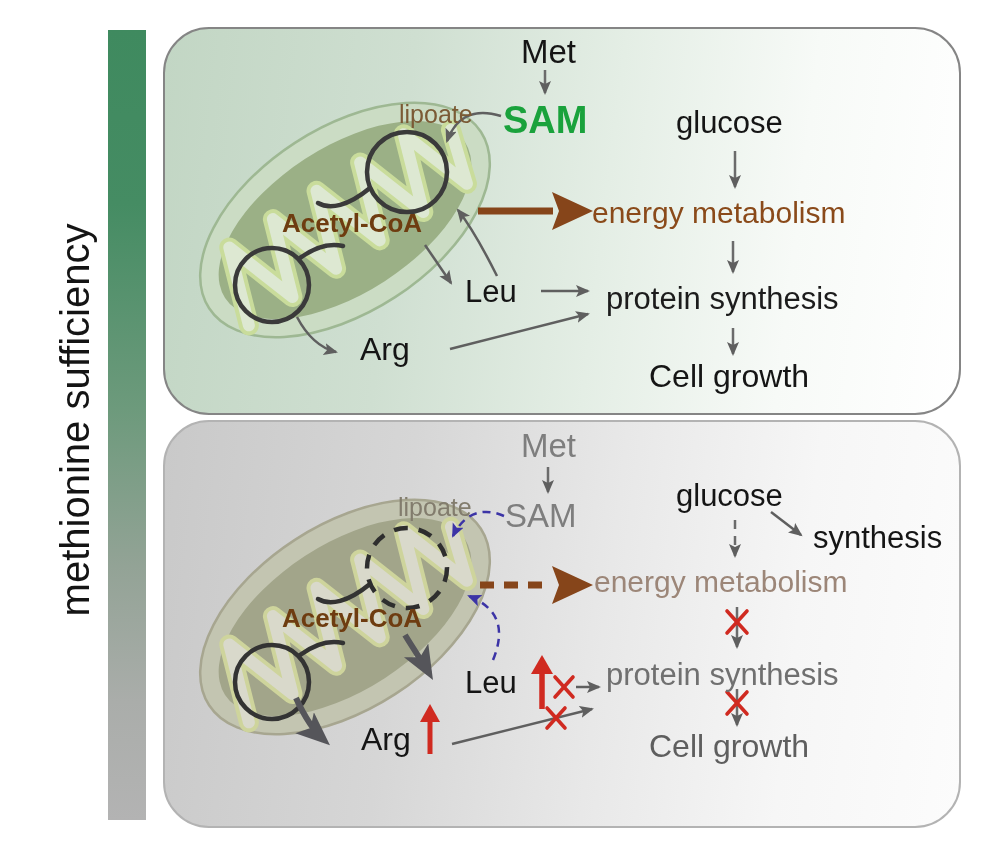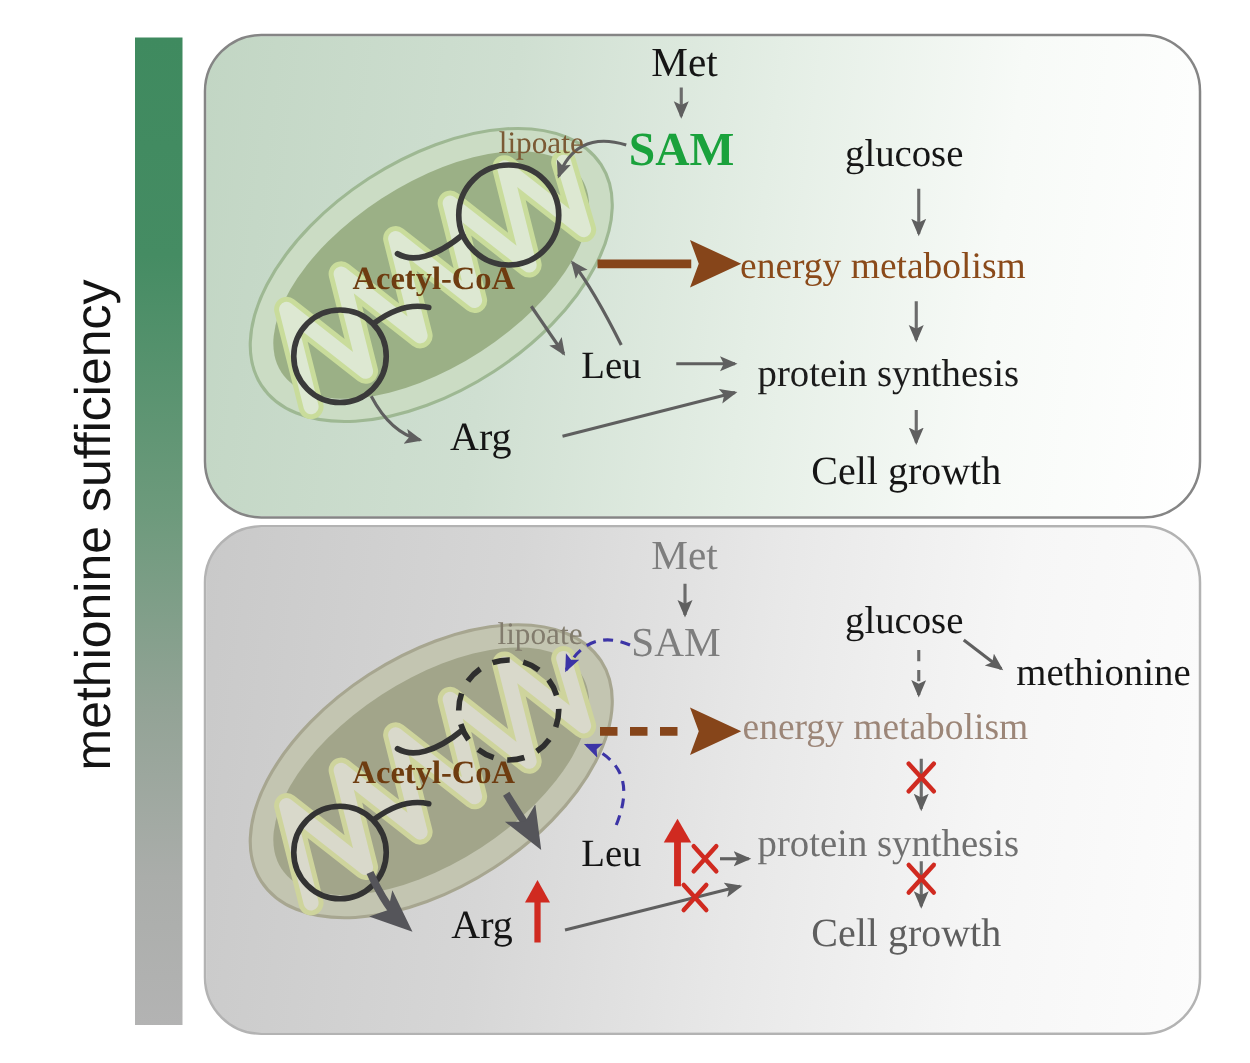--- a/index.html
+++ b/index.html
@@ -22,21 +22,21 @@
     left:163px;top:27px;width:798px;height:388px;border-radius:46px;
     border:2px solid #858585;box-sizing:border-box;
     background:linear-gradient(97deg,#c2d6c4 0%,#cfdfd1 30%,#e4eee5 55%,#f7faf7 78%,#ffffff 100%);
   }
   #panel-bottom{
     left:163px;top:420px;width:798px;height:408px;border-radius:46px;
     border:2px solid #b3b3b3;box-sizing:border-box;
     background:linear-gradient(97deg,#c9c9c9 0%,#d6d6d6 30%,#e8e8e8 55%,#f6f6f6 78%,#fcfcfc 100%);
   }
   svg{position:absolute;left:0;top:0;}
-  .lbl{position:absolute;line-height:1;white-space:nowrap;font-family:Liberation Serif, serif;}
+  .lbl{position:absolute;line-height:1;white-space:nowrap;}
 </style>
 </head>
 <body>
 
 <div id="canvas">
 
   <div class="abs" id="gradient-bar"></div>
   <div class="abs" id="panel-top"></div>
   <div class="abs" id="panel-bottom"></div>
 
@@ -146,20 +146,20 @@
   <div class="lbl" style="left:465px;top:276px;font-size:31px;color:#151515;">Leu</div>
   <div class="lbl" style="left:606px;top:283px;font-size:31px;color:#1c1c1c;">protein synthesis</div>
   <div class="lbl" style="left:360px;top:333px;font-size:32px;color:#151515;">Arg</div>
   <div class="lbl" style="left:649px;top:360px;font-size:32px;color:#151515;">Cell growth</div>
 
   <div class="lbl" style="left:521px;top:429px;font-size:33px;color:#7e7e7e;">Met</div>
   <div class="lbl" style="left:505px;top:499px;font-size:33px;color:#7e7e7e;">SAM</div>
   <div class="lbl" style="left:398px;top:495px;font-size:25px;color:#827c6d;">lipoate</div>
   <div class="lbl" style="left:282px;top:605px;font-size:26px;font-weight:bold;color:#6e3c10;">Acetyl-CoA</div>
   <div class="lbl" style="left:676px;top:480px;font-size:31px;color:#151515;">glucose</div>
-  <div class="lbl" style="left:813px;top:522px;font-size:31px;color:#151515;">methionine</div>
+  <div class="lbl" style="left:813px;top:522px;font-size:31px;color:#151515;">synthesis</div>
   <div class="lbl" style="left:594px;top:567px;font-size:30px;color:#9c8678;">energy metabolism</div>
   <div class="lbl" style="left:465px;top:667px;font-size:31px;color:#151515;">Leu</div>
   <div class="lbl" style="left:606px;top:659px;font-size:31px;color:#707070;">protein synthesis</div>
   <div class="lbl" style="left:361px;top:723px;font-size:32px;color:#151515;">Arg</div>
   <div class="lbl" style="left:649px;top:730px;font-size:32px;color:#5e5e5e;">Cell growth</div>
 
 </div>
 
 </body></html>

